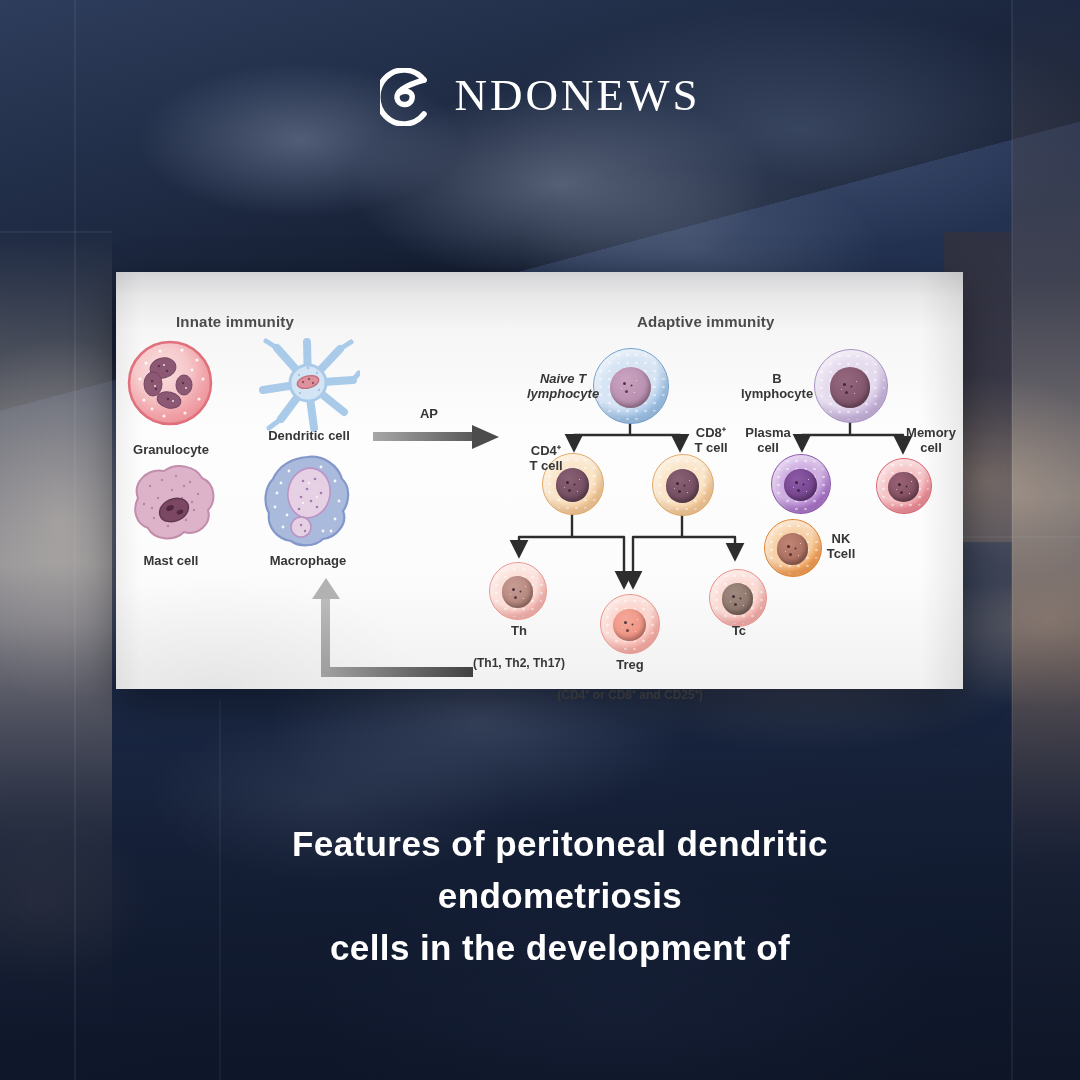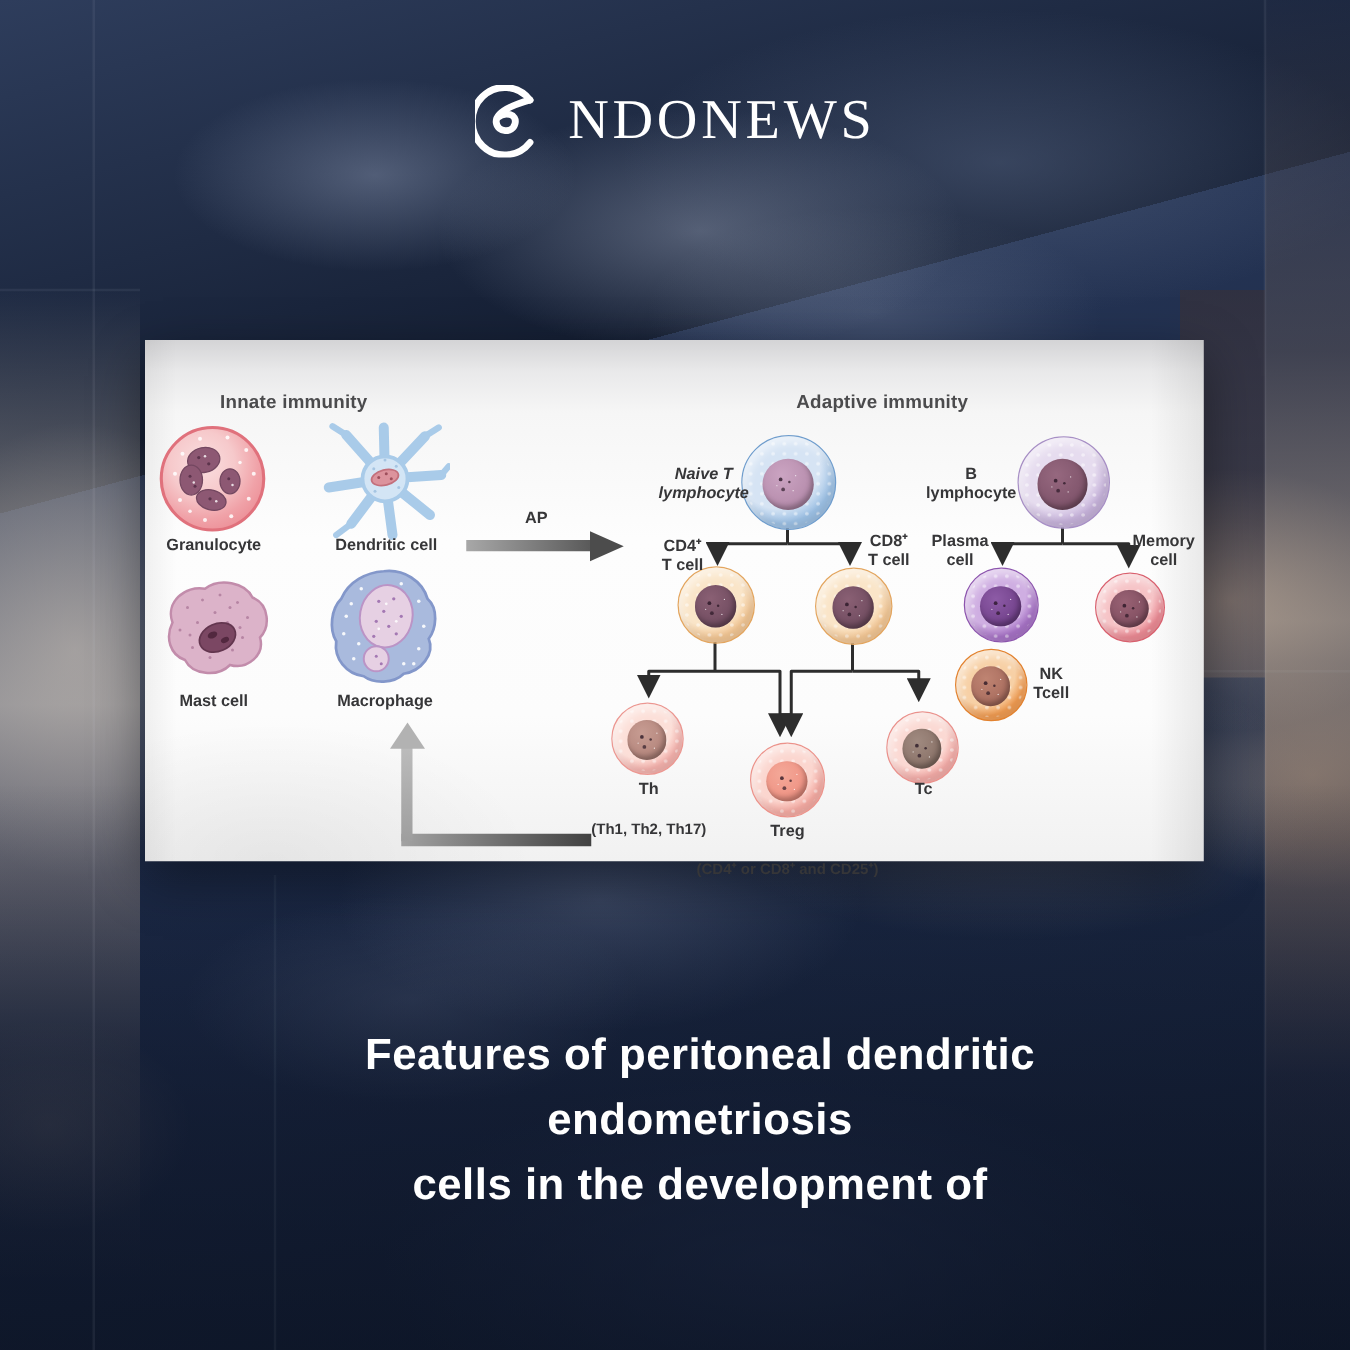--- a/index.html
+++ b/index.html
@@ -176,21 +176,21 @@
           <circle cx="42" cy="60" r="1.3"></circle>
           <circle cx="57" cy="44" r="1.2"></circle>
       </g>
       <g fill="#ffffff" opacity=".8">
         <circle cx="38" cy="26" r="1"></circle>
           <circle cx="29" cy="47" r="1"></circle>
           <circle cx="47" cy="62" r="1"></circle>
           <circle cx="60" cy="49" r="1"></circle>
       </g>
     </svg>
-    <div class="fig-label" style="left:0px;top:156px;width:110px;text-align:center;">Granulocyte</div>
+    <div class="fig-label" style="left:0px;top:170px;width:110px;text-align:center;">Granulocyte</div>
 
     <svg style="position:absolute;left:140px;top:63px;" width="104" height="100" viewBox="0 0 104 100">
       <g stroke="#a9cbe9" stroke-width="8" stroke-linecap="round" fill="none">
         <path d="M52,48 L21,13"></path>
           <path d="M52,48 L51,7"></path>
           <path d="M52,48 L84,14"></path>
         <path d="M52,48 L97,45"></path>
           <path d="M52,48 L88,77"></path>
           <path d="M52,48 L58,93"></path>
         <path d="M52,48 L25,84"></path>
@@ -299,21 +299,21 @@
         <div class="nuc"></div>
       </div>
     <div class="fig-label" style="left:621px;top:99px;width:80px;">
       <div>B</div>
       <div>lymphocyte</div>
     </div>
 
     <div class="cell" style="left:426px;top:181px;width:60px;height:60px;--o:#f3c795;--b:#e3a55e;--i:#fae5c8;--n:#6e4a5e;--nl:#8a6074;">
         <div class="nuc"></div>
       </div>
-    <div class="fig-label" style="left:390px;top:157px;width:80px;">
+    <div class="fig-label" style="left:390px;top:171px;width:80px;">
       <div>CD4⁺</div>
       <div>T cell</div>
     </div>
     <div class="cell" style="left:536px;top:182px;width:60px;height:60px;--o:#f3c795;--b:#e3a55e;--i:#fae5c8;--n:#6e4a5e;--nl:#8a6074;">
         <div class="nuc"></div>
       </div>
     <div class="fig-label" style="left:555px;top:153px;width:80px;">
       <div>CD8⁺</div>
       <div>T cell</div>
     </div>

